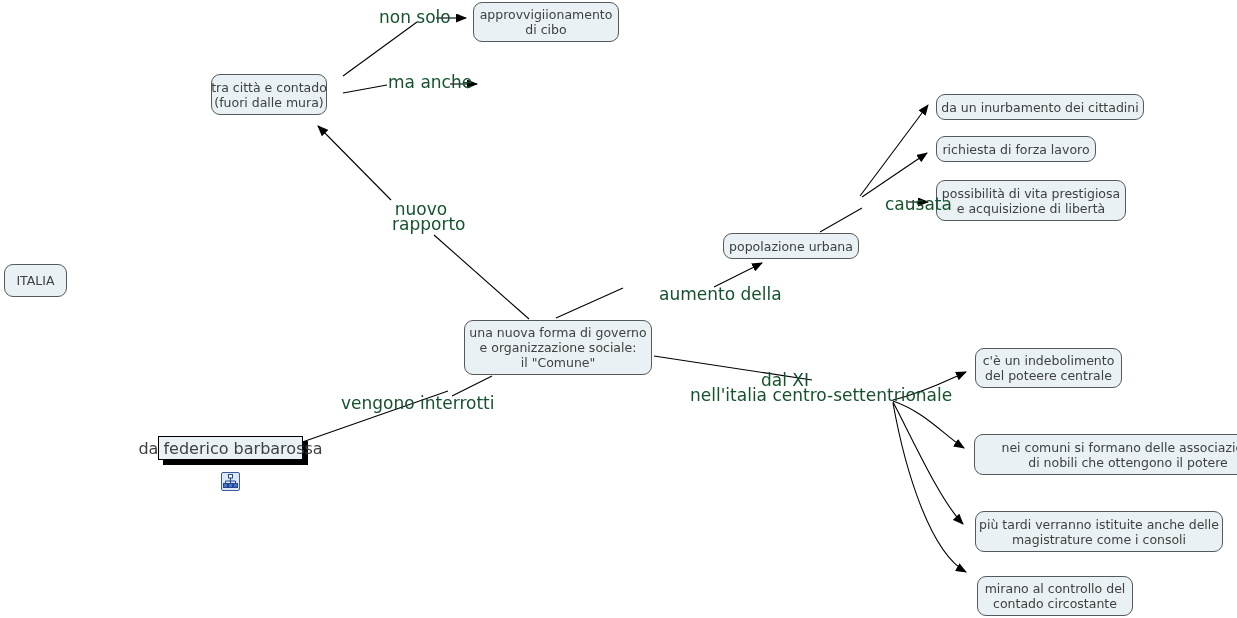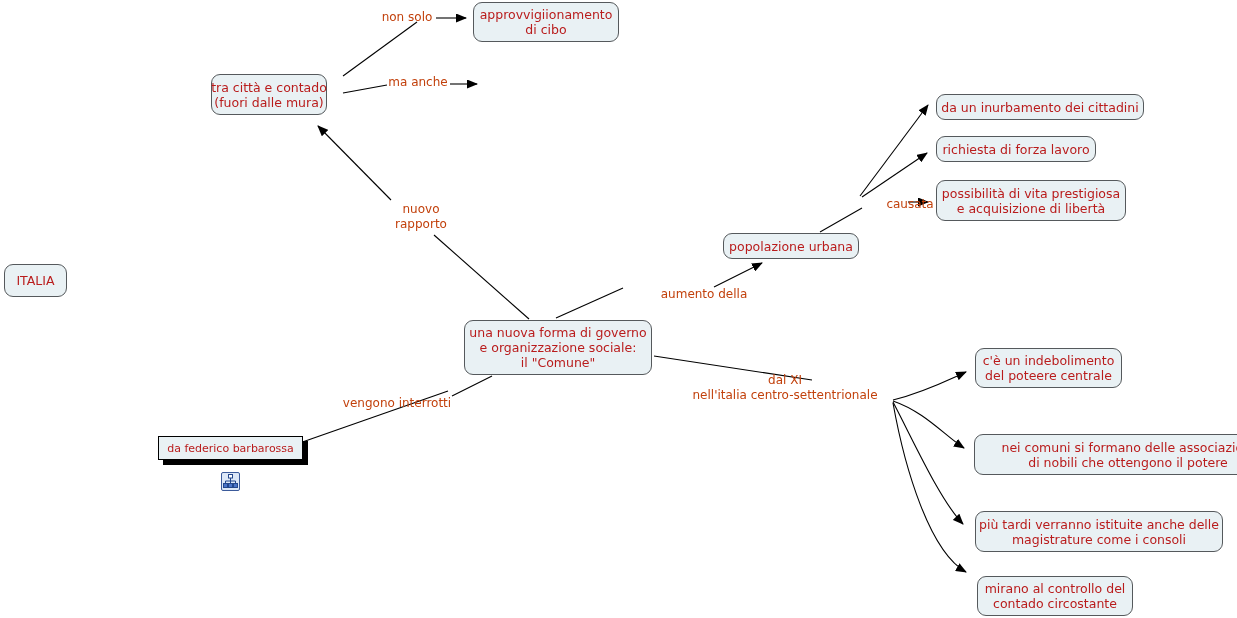--- a/index.html
+++ b/index.html
@@ -25,43 +25,43 @@
     width: 1237px;
     height: 618px;
     pointer-events: none;
   }
   .node {
     position: absolute;
     box-sizing: border-box;
     background: #e9f1f4;
     border: 1px solid #55595c;
     border-radius: 9px;
-    color: #b91c1c;
+    color: #404040;
     font-family: "DejaVu Sans", sans-serif;
     font-size: 12.5px;
     line-height: 15px;
     text-align: center;
     display: flex;
     align-items: center;
     justify-content: center;
     padding: 3px 8px;
     white-space: pre;
   }
   .node.selected {
     background: #e9f1f4;
     border: 1px solid #000000;
     border-radius: 0;
     box-shadow: 5px 5px 0 0 #000000;
   }
   .link-label {
     position: absolute;
     font-family: "DejaVu Sans", sans-serif;
-    font-size: 12px;
+    font-size: 17px;
     line-height: 15px;
-    color: #c2410c;
+    color: #14532d;
     background: transparent;
     text-align: center;
     white-space: pre;
   }
   .child-icon {
     position: absolute;
     width: 19px;
     height: 19px;
     border: 1px solid #3b5a9a;
     background: #dce7f7;
@@ -150,21 +150,21 @@
 
   <div class="node" style="left:974px;top:434px;width:308px;height:41px;">nei comuni si formano delle associazioni
 di nobili che ottengono il potere</div>
 
   <div class="node" style="left:975px;top:511px;width:248px;height:41px;">più tardi verranno istituite anche delle
 magistrature come i consoli</div>
 
   <div class="node" style="left:977px;top:576px;width:156px;height:40px;">mirano al controllo del
 contado circostante</div>
 
-  <div class="node selected" style="left:158px;top:436px;width:145px;height:24px;font-size:11px;">da federico barbarossa</div>
+  <div class="node selected" style="left:158px;top:436px;width:145px;height:24px;font-size:16px;">da federico barbarossa</div>
 
   <div class="child-icon" style="left:221px;top:472px;">
     <svg width="15" height="15" viewBox="0 0 15 15" xmlns="http://www.w3.org/2000/svg">
       <rect x="5.5" y="0.5" width="4" height="3.5" fill="#ffffff" stroke="#23478c" stroke-width="1"></rect>
       <path d="M7.5,4 L7.5,7 M2.5,7 L12.5,7 M2.5,7 L2.5,9.5 M7.5,7 L7.5,9.5 M12.5,7 L12.5,9.5" stroke="#23478c" stroke-width="1" fill="none"></path>
       <rect x="0.5" y="9.5" width="4" height="4" fill="#4a74c8" stroke="#23478c" stroke-width="1"></rect>
       <rect x="5.5" y="9.5" width="4" height="4" fill="#4a74c8" stroke="#23478c" stroke-width="1"></rect>
       <rect x="10.5" y="9.5" width="4" height="4" fill="#4a74c8" stroke="#23478c" stroke-width="1"></rect>
     </svg>
   </div>

